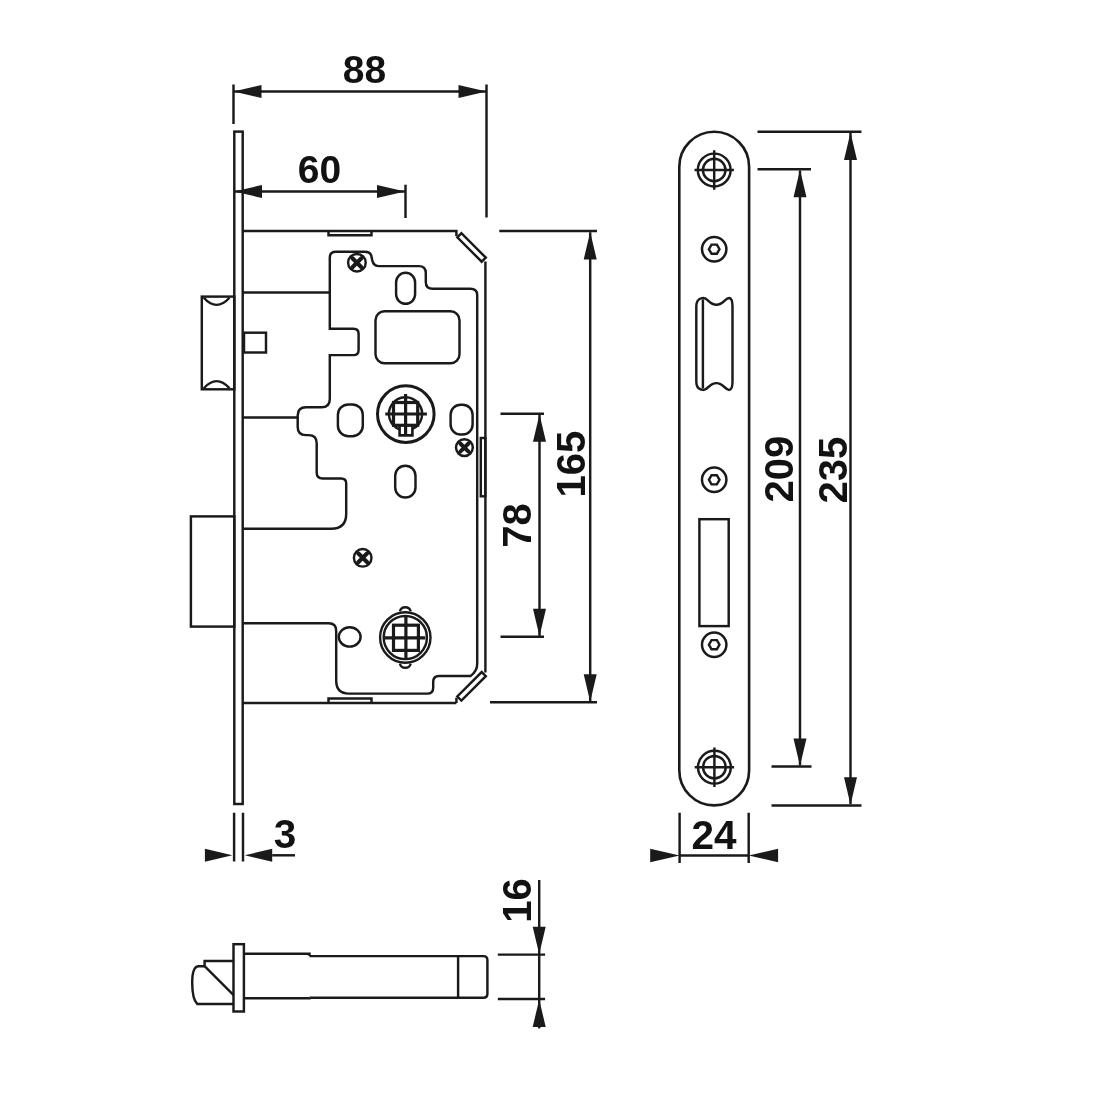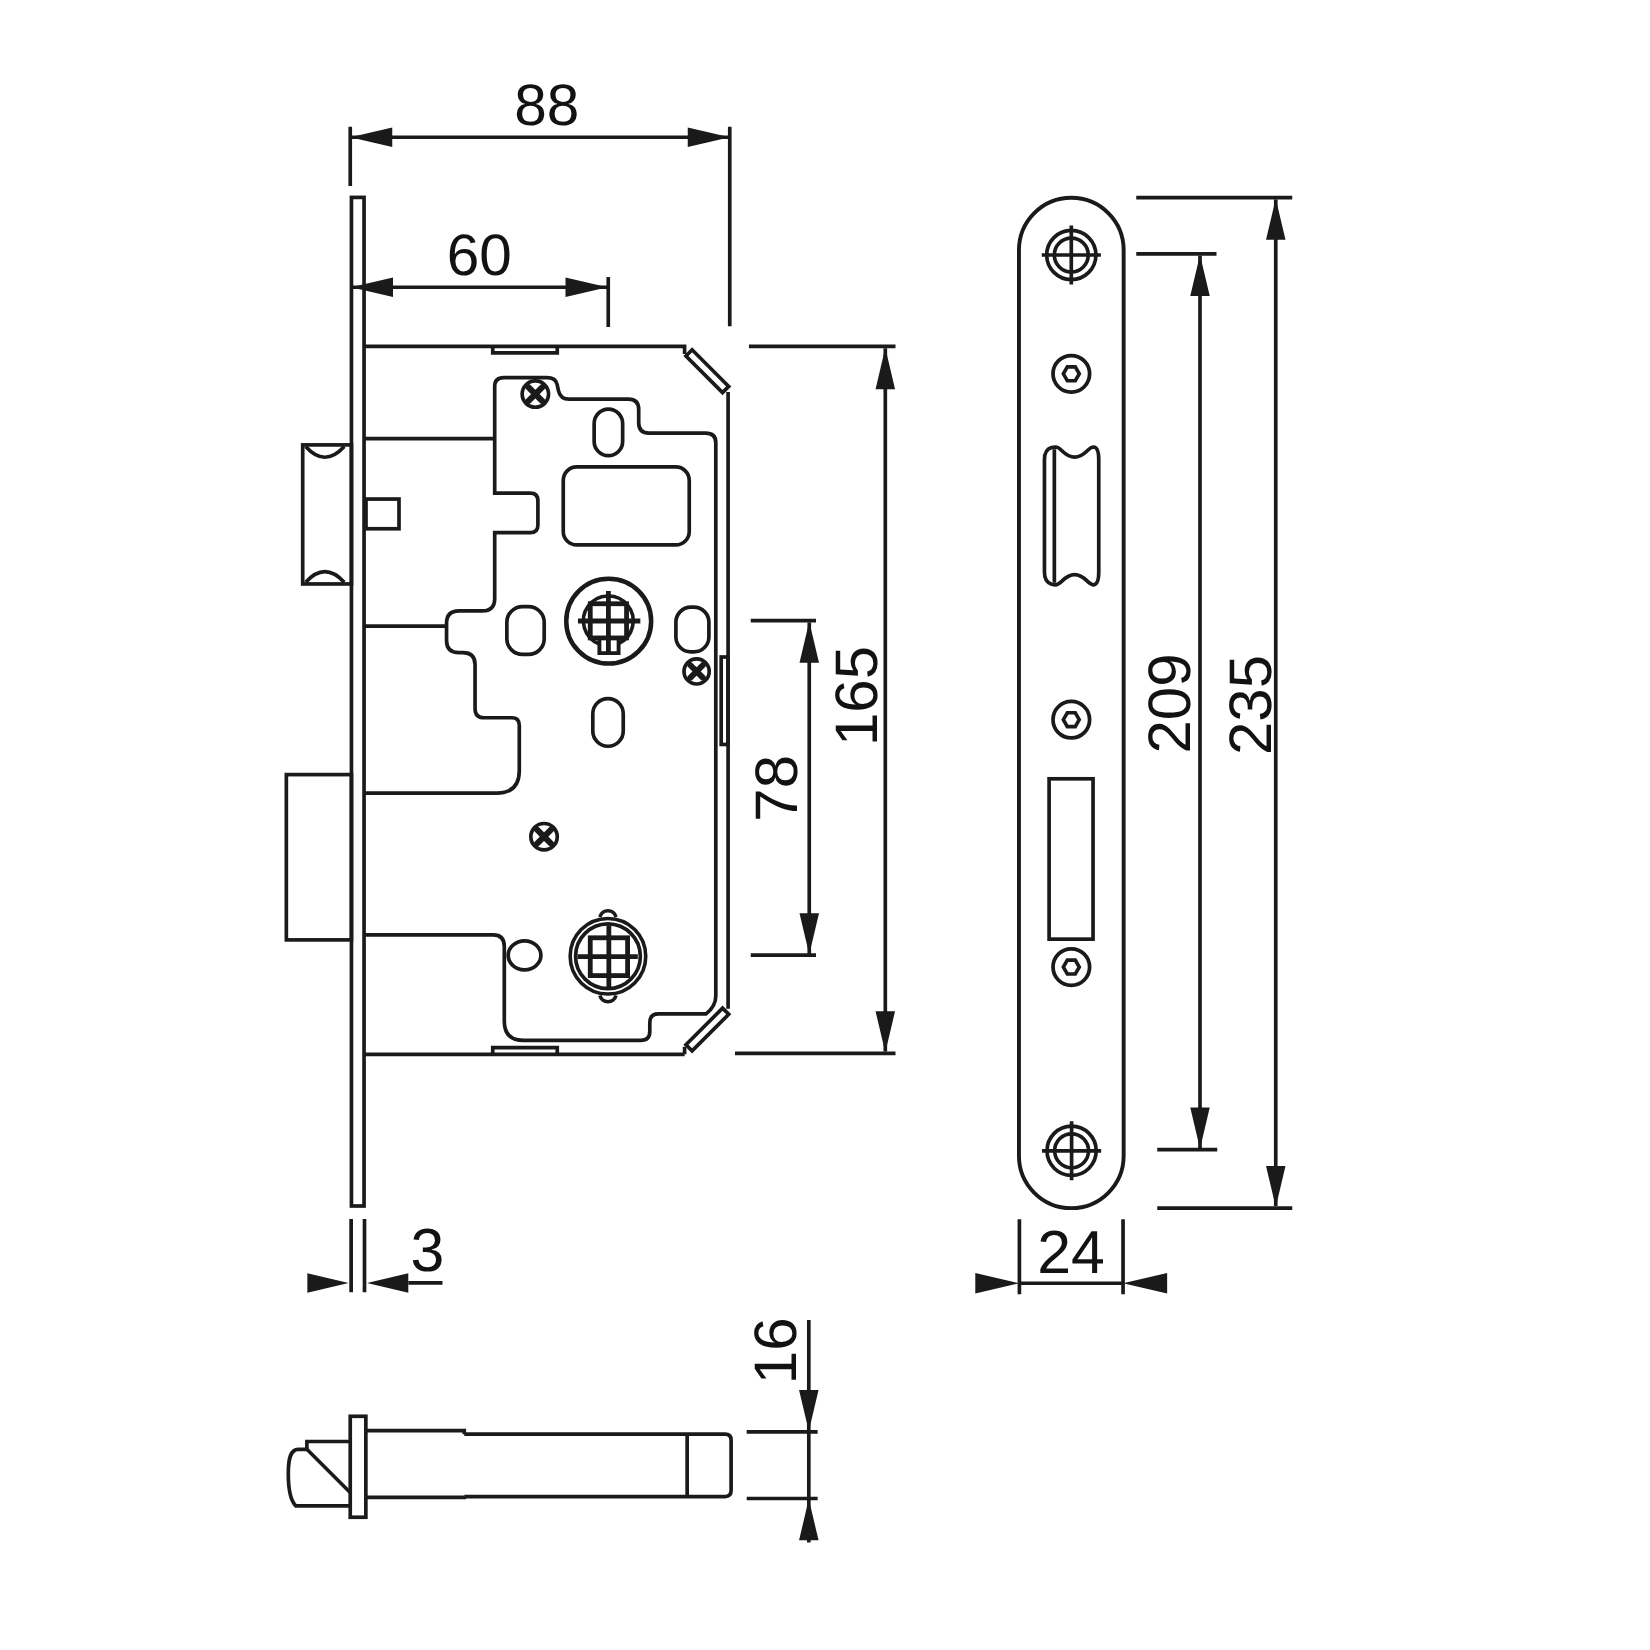--- a/index.html
+++ b/index.html
@@ -1,16 +1,16 @@
 <!DOCTYPE html>
 <html><head>
 <meta charset="utf-8">
 <style>
 html,body{margin:0;padding:0;background:#ffffff;}
-#canvas{width:1100px;height:1100px;position:relative;background:#ffffff;overflow:hidden;}
+#canvas{width:1100px;height:1100px;position:relative;background:#ffffff;overflow:hidden;font-weight:bold;}
 text{font-family:"Liberation Sans",sans-serif;fill:#121212;}
 </style>
 </head>
 <body>
 <div id="canvas">
 <svg width="1100" height="1100" viewBox="0 0 1100 1100" fill="none" stroke-linecap="butt">
 <g stroke="#1a1a1a" stroke-width="2.45" fill="none">
 
 <path d="M 233.5 84.5 V 124 M 486.5 84.5 V 217.5"></path>
 

